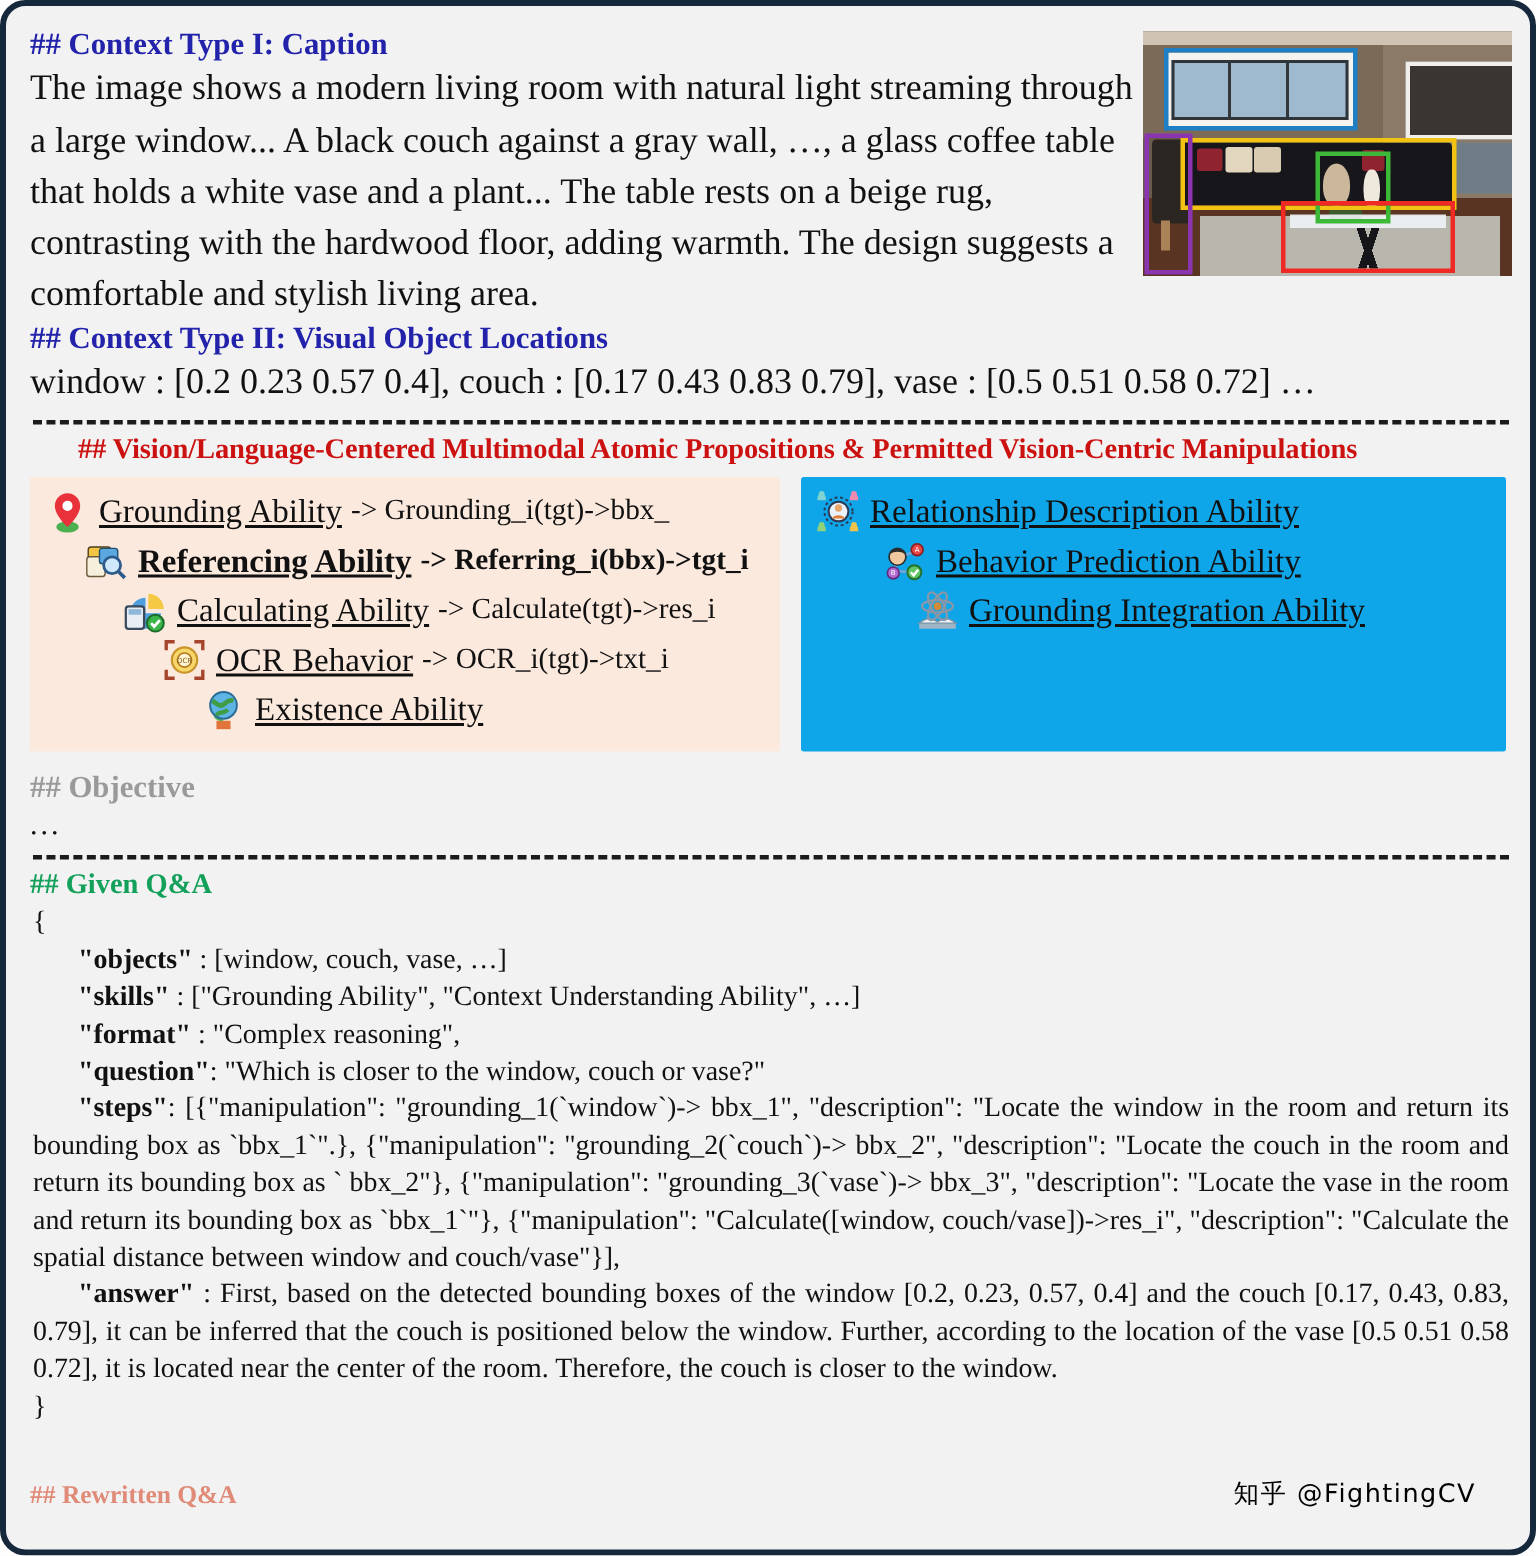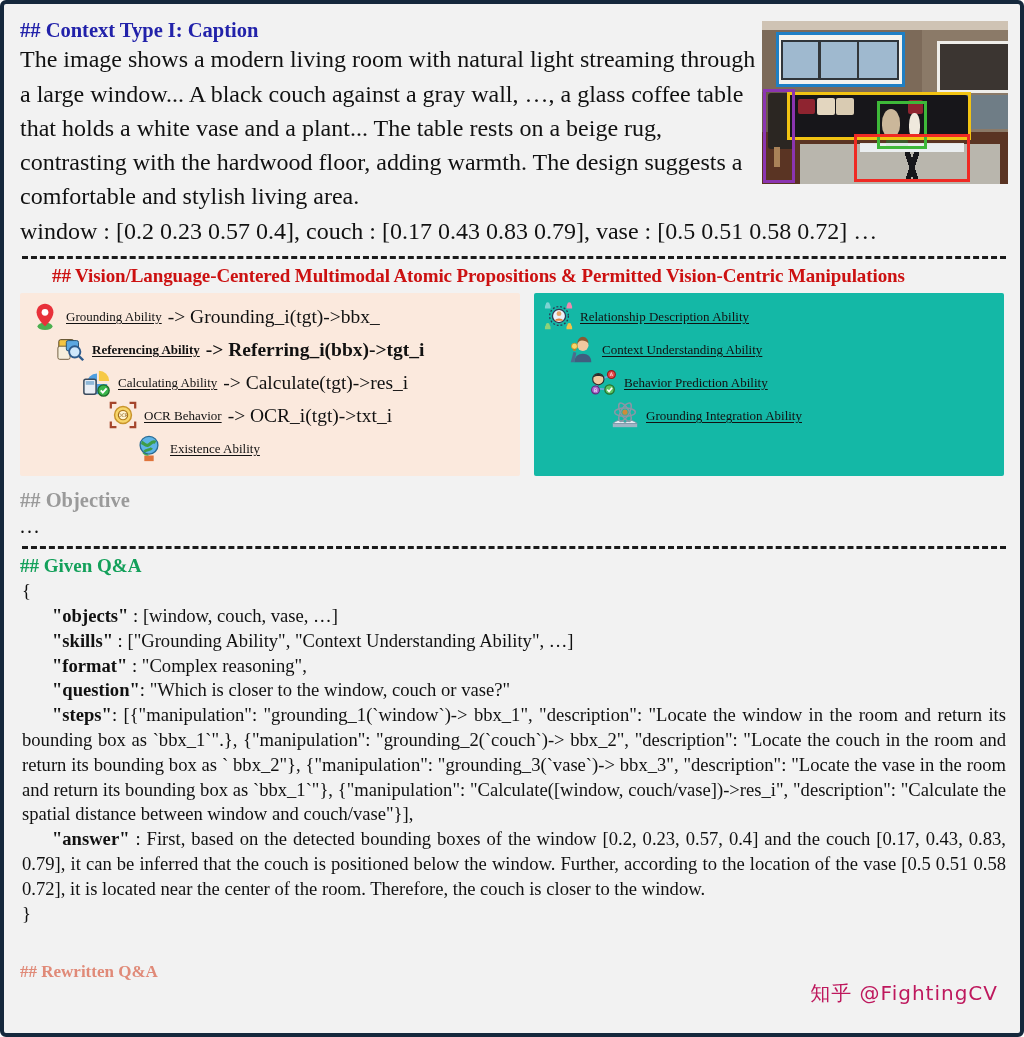--- a/index.html
+++ b/index.html
@@ -13,21 +13,21 @@
     font-family: "Liberation Serif", "DejaVu Serif", serif;
     overflow: hidden;
   }
   #page {
     position: relative;
     width: 1024px;
     height: 1037px;
     box-sizing: border-box;
     background: #f2f2f2;
     border: 4px solid #15283c;
-    border-radius: 6px;
+    border-radius: 17px;
     padding: 14px 12px 0 16px;
     overflow: hidden;
   }
 
   
   .hdr {
     font-weight: bold;
     line-height: 1.18;
     margin: 0;
   }
@@ -119,21 +119,21 @@
   .ab-row {
     display: flex;
     align-items: center;
     gap: 6px;
     line-height: 1.0;
     margin-bottom: 3px;
     white-space: nowrap;
   }
   .ab-ico { width: 30px; height: 30px; flex: 0 0 30px; display:block; }
   .ab-name {
-    font-size: 13px;
+    font-size: 22px;
     color: #111;
     text-decoration: underline;
     text-underline-offset: 2px;
   }
   .ab-rest { font-size: 19.5px; color: #111; }
 
   
   .qa { margin: 2px 2px 0 2px; }
   .qa-line {
     color: #111;
@@ -141,24 +141,24 @@
     line-height: 1.335;
     margin: 0;
   }
   .qa-ind { padding-left: 30px; }
   .qa-just { text-align: justify; }
   .k { font-weight: bold; }
 
   
   .watermark {
     position: absolute;
-    right: 22px;
+    right: 36px;
     bottom: 26px;
-    font-size: 20px;
-    color: #be185d;
+    font-size: 17px;
+    color: #000000;
     font-family: "DejaVu Sans", sans-serif;
     letter-spacing: 1px;
     white-space: nowrap;
   }
   .ellipsis-line { font-size: 20px; letter-spacing: 2px; color:#111; margin: 2px 0 0 0; }
 </style>
 </head>
 <body>
 
 <div id="page">
@@ -197,20 +197,21 @@
           <div class="bbox" style="left: 14px; top: 11px; width: 129px; height: 55px; border: 3px solid rgb(31, 127, 196);"></div>
           <div class="bbox" style="left: 25px; top: 71px; width: 184px; height: 48px; border: 3px solid rgb(242, 195, 18);"></div>
           <div class="bbox" style="left: 115px; top: 80px; width: 50px; height: 48px; border: 3px solid rgb(62, 184, 57);"></div>
           <div class="bbox" style="left: 92px; top: 113px; width: 116px; height: 48px; border: 3px solid rgb(239, 42, 36);"></div>
           <div class="bbox" style="left: 1px; top: 68px; width: 32px; height: 94px; border: 3px solid rgb(139, 52, 176);"></div>
         </div>
     </div>
   </div>
 
   <div>
+    <div class="hdr hdr-blue">## Context Type II: Visual Object Locations</div>
     <p class="body-txt">window : [0.2 0.23 0.57 0.4], couch : [0.17 0.43 0.83 0.79], vase : [0.5 0.51 0.58 0.72] …</p>
   </div>
 
   <div class="dashsep"></div>
 
   <div class="hdr hdr-red">## Vision/Language-Centered Multimodal Atomic Propositions &amp; Permitted Vision-Centric Manipulations</div>
 
   <div class="panels">
     <div class="panel panel-left" id="panel-left" style="background: rgb(251, 233, 221);">
         <div class="ab-row" style="margin-left: 0px;">
@@ -262,49 +263,38 @@
           <svg viewBox="0 0 32 32" class="ab-ico">
             <rect x="11" y="24" width="10" height="6" fill="#e0743a"></rect>
             <path d="M16 24c-3-4-7-3-7-3s2 4 7 3z" fill="#4caf50"></path>
             <circle cx="16" cy="13" r="9.5" fill="#5fb4e6" stroke="#2a6c94" stroke-width="1.4"></circle>
             <path d="M8 10c3 1 4 4 7 3s4-5 8-3" stroke="#3f9d46" stroke-width="3.4" fill="none"></path>
             <path d="M11 20c2-3 6-1 8-4" stroke="#3f9d46" stroke-width="3" fill="none"></path>
           </svg>
           <span class="ab-name">Existence Ability</span>
         </div>
       </div>
-    <div class="panel panel-right" id="panel-right" style="background: #14b8a6;">
+    <div class="panel panel-right" id="panel-right" style="background: #0ea5e9;">
         <div class="ab-row" style="margin-left: 0px;">
           <svg viewBox="0 0 32 32" class="ab-ico">
             <circle cx="16" cy="16" r="10" fill="none" stroke="#2b3a55" stroke-width="1.4" stroke-dasharray="2 2"></circle>
             <circle cx="16" cy="16" r="7" fill="#eaf2fb" stroke="#2b3a55" stroke-width="1.4"></circle>
             <circle cx="16" cy="13.5" r="2.6" fill="#e8a56a"></circle>
             <path d="M11.5 21c1-3 8-3 9 0z" fill="#e07f3a"></path>
             <circle cx="4" cy="3.5" r="2.1" fill="#7fd3d3"></circle>
             <path d="M1 8 h6 v-1.6 a3 3 0 0 0 -6 0z" fill="#7fd3d3"></path>
             <circle cx="27" cy="3.5" r="2.1" fill="#f08ab0"></circle>
             <path d="M24 8 h6 v-1.6 a3 3 0 0 0 -6 0z" fill="#f08ab0"></path>
             <circle cx="4" cy="25.5" r="2.1" fill="#8fd27a"></circle>
             <path d="M1 30 h6 v-1.6 a3 3 0 0 0 -6 0z" fill="#8fd27a"></path>
             <circle cx="27" cy="25.5" r="2.1" fill="#f2c24a"></circle>
             <path d="M24 30 h6 v-1.6 a3 3 0 0 0 -6 0z" fill="#f2c24a"></path>
           </svg>
           <span class="ab-name">Relationship Description Ability</span>
         </div>
-        <div class="ab-row" style="margin-left: 22px;">
-          <svg viewBox="0 0 32 32" class="ab-ico">
-            <path d="M9 30c0-6 4-9 9-9s9 3 9 9z" fill="#3f5e7f"></path>
-            <circle cx="18" cy="12" r="6" fill="#f0c9a0"></circle>
-            <path d="M12 11c0-5 3-8 6-8s6 3 6 7c-2-2-4-3-7-3s-4 2-5 4z" fill="#8a5a32"></path>
-            <path d="M5 30 l3-11 3 1 -2 10z" fill="#4a6c8e"></path>
-            <circle cx="9" cy="13" r="3.2" fill="#f7d66a" stroke="#c9952c"></circle>
-            <rect x="7.6" y="16" width="2.8" height="2" fill="#b5862a"></rect>
-          </svg>
-          <span class="ab-name">Context Understanding Ability</span>
-        </div>
         <div class="ab-row" style="margin-left: 44px;">
           <svg viewBox="0 0 32 32" class="ab-ico">
             <path d="M11 14 L24 9" stroke="#6ba7d8" stroke-width="2"></path>
             <path d="M11 14 L9 23" stroke="#6ba7d8" stroke-width="2"></path>
             <path d="M9 23 L22 24" stroke="#6ba7d8" stroke-width="2"></path>
             <circle cx="11" cy="13" r="6" fill="#f0c9a0" stroke="#2b2b2b" stroke-width="1.2"></circle>
             <path d="M6 11c1-5 9-5 10 0-2-2-8-2-10 0z" fill="#2b2b2b"></path>
             <circle cx="25" cy="8" r="4.2" fill="#e84848" stroke="#8c1e1e" stroke-width="1.2"></circle>
             <text x="25" y="9.8" font-size="5" text-anchor="middle" fill="#fff" font-family="DejaVu Sans">A</text>
             <circle cx="8" cy="24.5" r="4.2" fill="#b06ad0" stroke="#5f2d7a" stroke-width="1.2"></circle>

